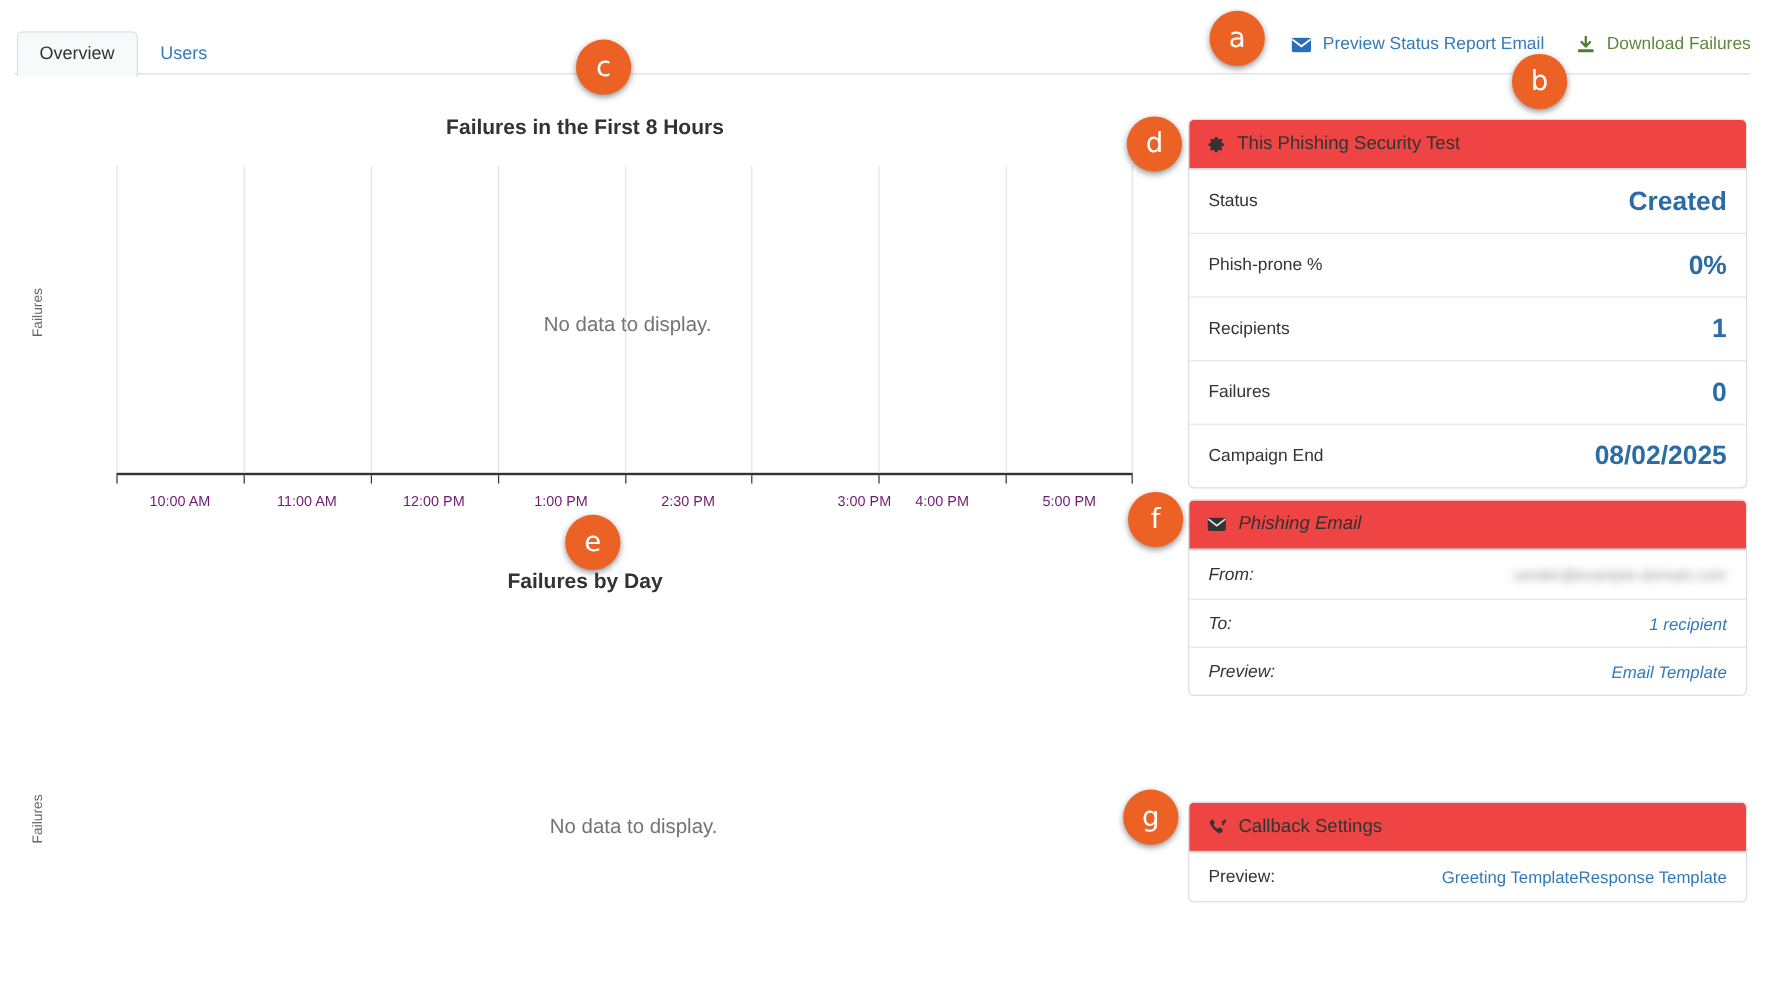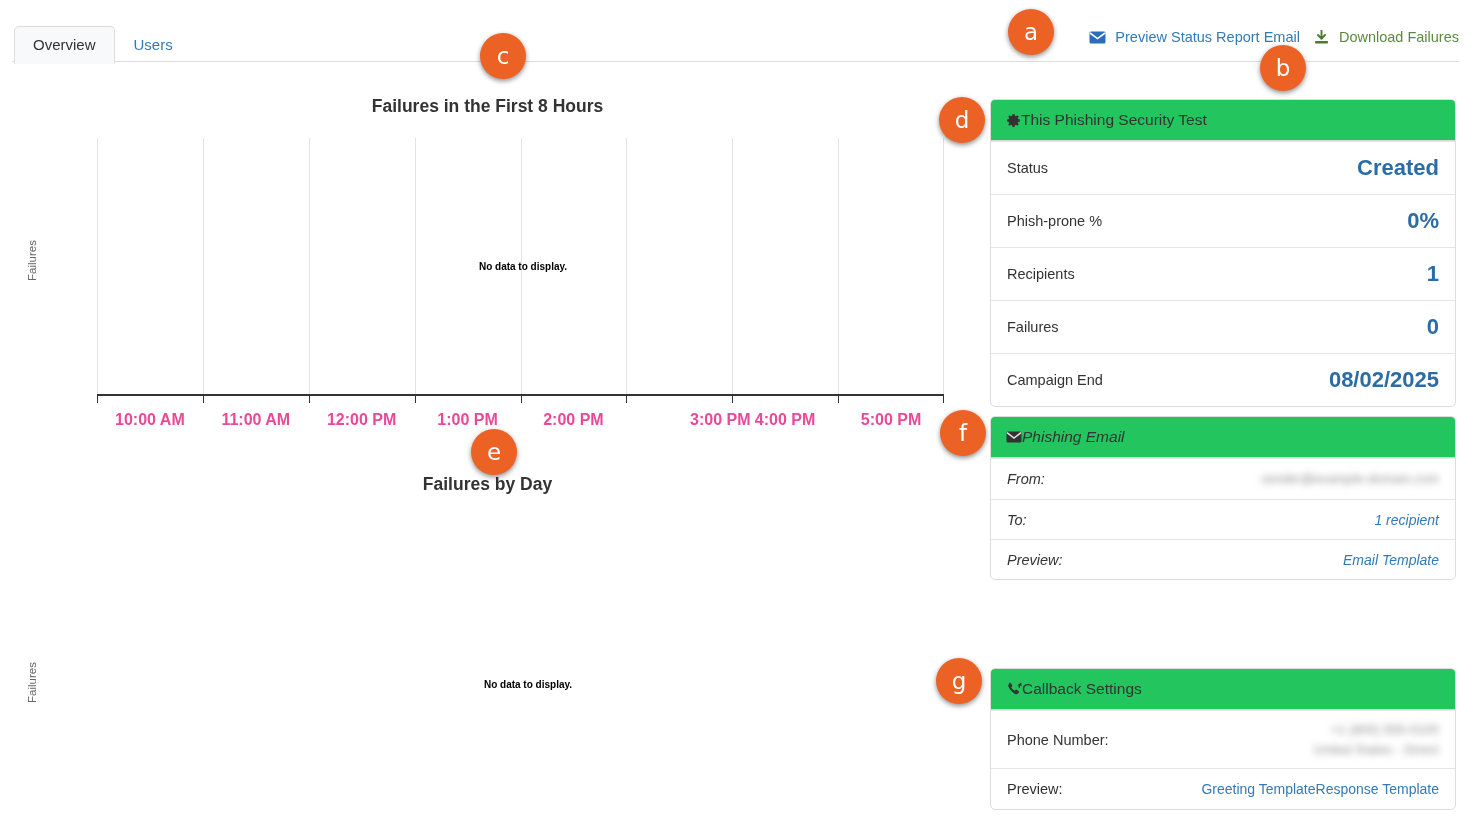--- a/index.html
+++ b/index.html
@@ -55,21 +55,21 @@
   }
   .tab.inactive {
     color: #337ab7;
   }
 
   .top-actions {
     position: absolute;
     right: 12px; top: 29px;
     display: flex;
     align-items: center;
-    gap: 13px;
+    gap: 26px;
   }
   .action-link {
     display: flex;
     align-items: center;
     gap: 9px;
     font-size: 14.5px;
     line-height: 16px;
     cursor: pointer;
     white-space: nowrap;
   }
@@ -89,23 +89,23 @@
   .axis-ylabel {
     position: absolute;
     font-size: 11.5px;
     color: #666666;
     writing-mode: vertical-rl;
     transform: rotate(180deg);
     white-space: nowrap;
   }
   .nodata {
     position: absolute;
-    font-size: 10px;
-    font-weight: bold;
-    color: #000000;
+    font-size: 17px;
+    font-weight: normal;
+    color: #737373;
     white-space: nowrap;
     transform: translateX(-50%);
   }
   .plot {
     position: absolute;
     border-bottom: 2px solid #333333;
   }
   .gridline {
     position: absolute;
     top: 0; bottom: 0;
@@ -113,45 +113,45 @@
     background: #e3e3e3;
   }
   .tickmark {
     position: absolute;
     width: 1px;
     height: 7px;
     background: #333333;
   }
   .ticklabel {
     position: absolute;
-    font-size: 16px;
-    color: #ec4899;
+    font-size: 12px;
+    color: #701a75;
     white-space: nowrap;
     transform: translateX(-50%);
-    font-weight: bold;
   }
 
   
   .panel {
     position: absolute;
     left: 990px;
     width: 466px;
     border: 1px solid #dddddd;
     border-radius: 5px;
     background: #ffffff;
     overflow: hidden;
   }
   .panel-head {
-    background: #22c55e;
+    background: #ef4444;
     border-bottom: 1px solid #d5d5d5;
     padding: 11px 15px;
     font-size: 15.5px;
     color: #333333;
     display: flex;
     align-items: center;
+    gap: 10px;
   }
   .panel-row {
     display: flex;
     align-items: center;
     justify-content: space-between;
     padding: 0 16px;
     border-top: 1px solid #e6e6e6;
     min-height: 53px;
     gap: 24px;
   }
@@ -267,21 +267,21 @@
       <div class="tickmark" style="left:423.5px; top:0;"></div>
       <div class="tickmark" style="left:529.3px; top:0;"></div>
       <div class="tickmark" style="left:635.2px; top:0;"></div>
       <div class="tickmark" style="left:741.1px; top:0;"></div>
       <div class="tickmark" style="left:846px; top:0;"></div>
 
       <div class="ticklabel" style="left:52.9px; top:15px;">10:00 AM</div>
       <div class="ticklabel" style="left:158.8px; top:15px;">11:00 AM</div>
       <div class="ticklabel" style="left:264.6px; top:15px;">12:00 PM</div>
       <div class="ticklabel" style="left:370.5px; top:15px;">1:00 PM</div>
-      <div class="ticklabel" style="left:476.4px; top:15px;">2:00 PM</div>
+      <div class="ticklabel" style="left:476.4px; top:15px;">2:30 PM</div>
       <div class="ticklabel" style="left:582.3px; top:15px;margin-left:41px;">3:00 PM</div>
       <div class="ticklabel" style="left:688.1px; top:15px;">4:00 PM</div>
       <div class="ticklabel" style="left:794px; top:15px;">5:00 PM</div>
     </div>
   </div>
 
   <div class="chart-block" style="left:0px; top:474px; width:975px; height:340px;">
     <div class="chart-title" style="width:975px;">Failures by Day</div>
 
     <div class="axis-ylabel" style="left:26px; top:188px;">Failures</div>
@@ -351,25 +351,20 @@
     <div class="panel-head">
       <span class="ico">
         <svg width="16" height="15" viewBox="0 0 16 15">
           <path fill="#333333" d="M3.2 1.2c.5-.5 1.2-.4 1.6.1l1.3 1.8c.3.4.25.95-.12 1.3l-.85.8a8.6 8.6 0 003.6 3.6l.8-.85c.35-.37.9-.42 1.3-.12l1.8 1.3c.5.37.6 1.1.1 1.6l-1 1c-.6.6-1.5.75-2.3.4C6.7 10.7 4 8 2.4 4.5c-.35-.8-.2-1.7.4-2.3z"></path>
           <path fill="#333333" d="M15.3 0.4l-4 2.9 1.5.25-.35 2.05 1.3.22.35-2.05 1.4.55z"></path>
         </svg>
       </span>
       <span>Callback Settings</span>
     </div>
 
-    <div class="panel-row" style="min-height:58px;">
-      <span class="row-label">Phone Number:</span>
-      <span class="redacted">+1 (800) 555-0100
-United States - Direct</span>
-    </div>
     <div class="panel-row" style="min-height:41px;">
       <span class="row-label">Preview:</span>
       <span style="display:flex;">
         <span class="row-value-link">Greeting Template</span>
         <span class="row-value-link">Response Template</span>
       </span>
     </div>
   </div>
 
   <div class="badge" style="left:1008px; top:9px;">a</div>

